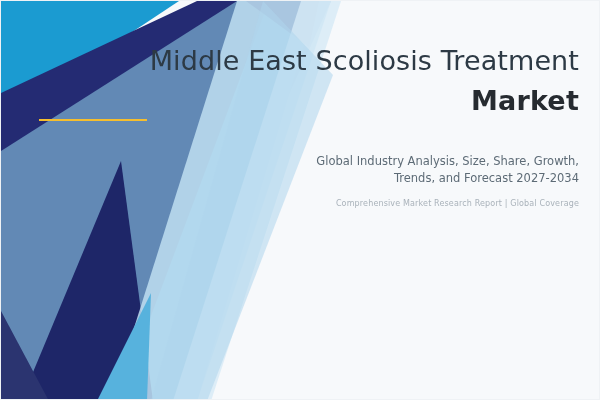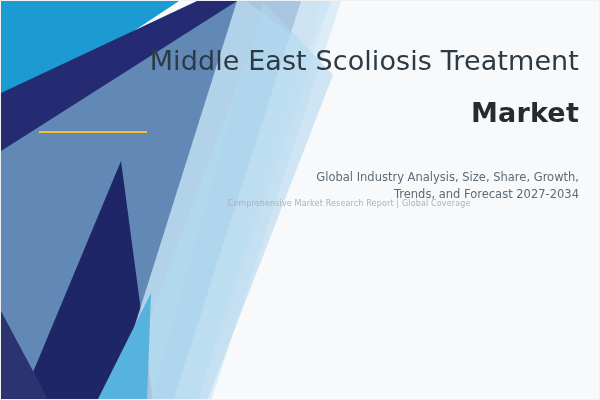--- a/index.html
+++ b/index.html
@@ -43,21 +43,21 @@
     font-size: 27px;
     font-weight: 400;
     letter-spacing: 0.1px;
     color: #2D3A45;
     line-height: 1.15;
     white-space: nowrap;
   }
   .market-wrap {
     position: absolute;
     right: 22px;
-    top: 96px;
+    top: 84px;
     width: 540px;
     text-align: right;
   }
   .market-word {
     display: inline-block;
     font-size: 27px;
     font-weight: 700;
     color: #262B30;
     letter-spacing: 0.2px;
     line-height: 1.15;
@@ -72,29 +72,28 @@
   .subtitle {
     position: absolute;
     right: 22px;
     top: 152px;
     width: 420px;
     text-align: right;
     font-size: 11.5px;
     font-weight: 400;
     color: #5D6B76;
     line-height: 1.52;
-    margin-top: 16px;
   }
   .subtitle span { display: block; }
   .caption {
     position: absolute;
     right: 22px;
     top: 198px;
     width: 460px;
-    text-align: center;
+    text-align: right;
     font-size: 8px;
     font-weight: 400;
     color: #A9B2BA;
     letter-spacing: 0.15px;
   }
 </style>
 </head>
 <body>
 
 <div id="cover">

